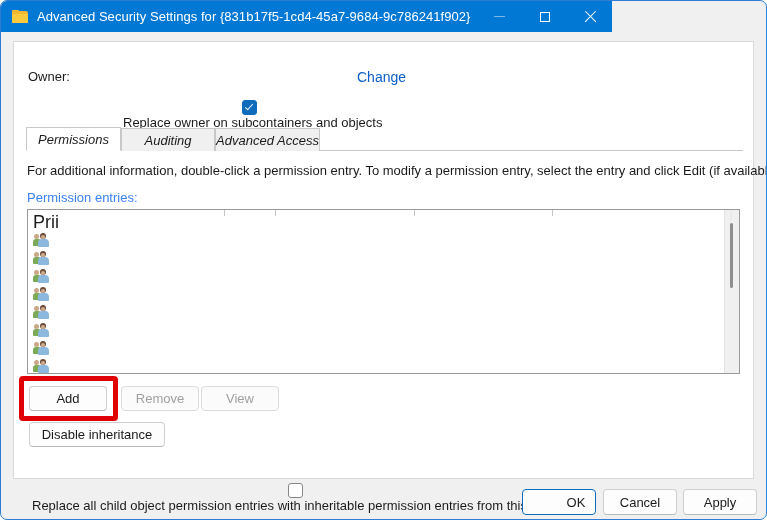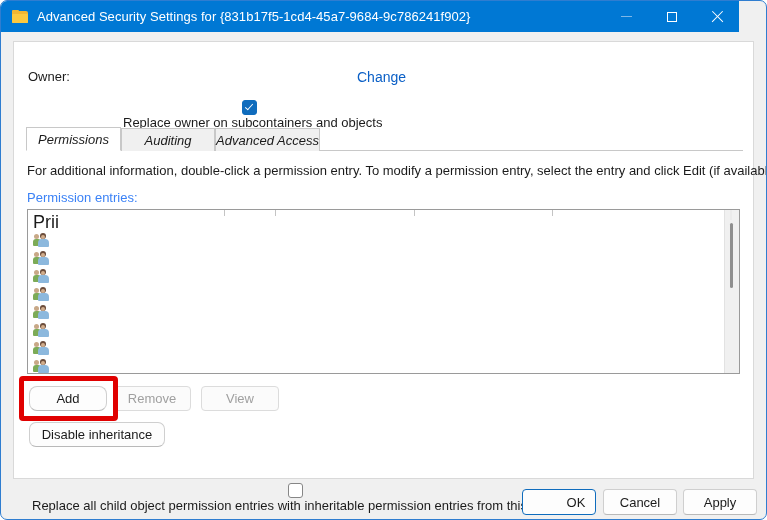--- a/index.html
+++ b/index.html
@@ -23,21 +23,21 @@
     border: 1px solid #2f7dd0;
     border-radius: 7px;
     background: #f0f0f0;
     overflow: hidden;
   }
 
   
   .titlebar {
     position: absolute;
     left: 0; top: 0;
-    width: 738px;
+    width: 611px;
     height: 31px;
     background: #0078d4;
     display: flex;
     align-items: center;
   }
   .title-icon {
     width: 16px; height: 14px;
     margin-left: 11px;
     position: relative;
     flex: none;
@@ -378,24 +378,24 @@
     font-size: 13px;
     color: #1b1b1b;
     display: flex;
     align-items: center;
     justify-content: center;
     cursor: default;
     font-family: "Liberation Sans", sans-serif;
   }
   .btn.disabled { color: #a0a0a0; background: #fbfbfb; border-color: #dcdcdc; }
 
-  .btn-add       { left: 15px; top: 344px; width: 78px; border-radius: 8px; }
-  .btn-remove    { left: 99px; top: 344px; width: 78px; }
+  .btn-add       { left: 15px; top: 344px; width: 78px; }
+  .btn-remove    { left: 107px; top: 344px; width: 78px; }
   .btn-view      { left: 187px; top: 344px; width: 78px; }
-  .btn-inherit   { left: 15px; top: 380px; width: 136px; border-radius: 7px; }
+  .btn-inherit   { left: 15px; top: 380px; width: 136px; }
 
   .red-highlight {
     position: absolute;
     left: 5px;
     top: 334px;
     width: 99px;
     height: 45px;
     box-sizing: border-box;
     border: 5px solid #e00000;
     border-radius: 4px;

